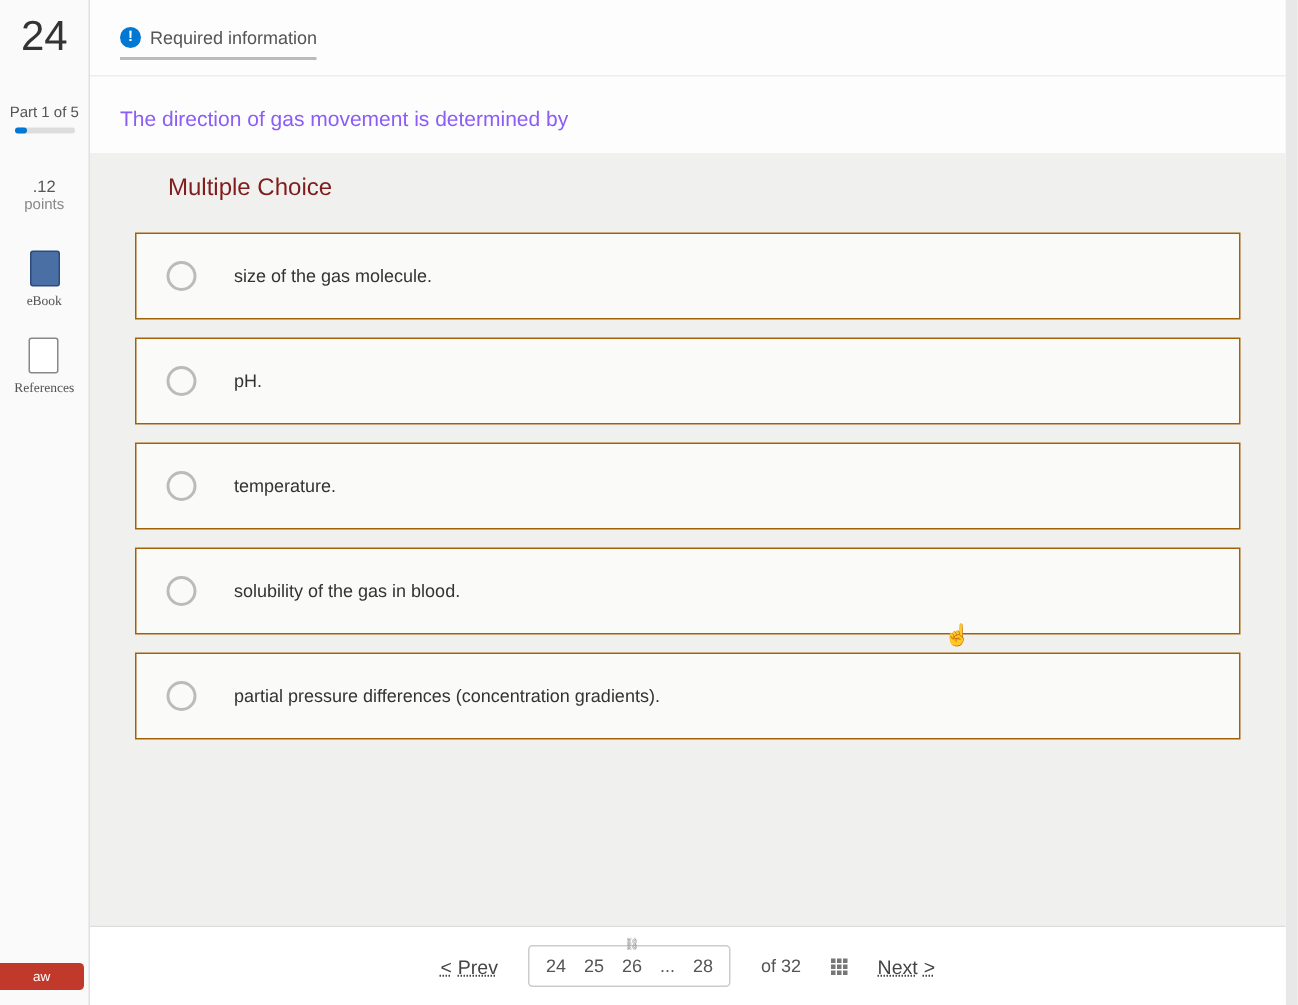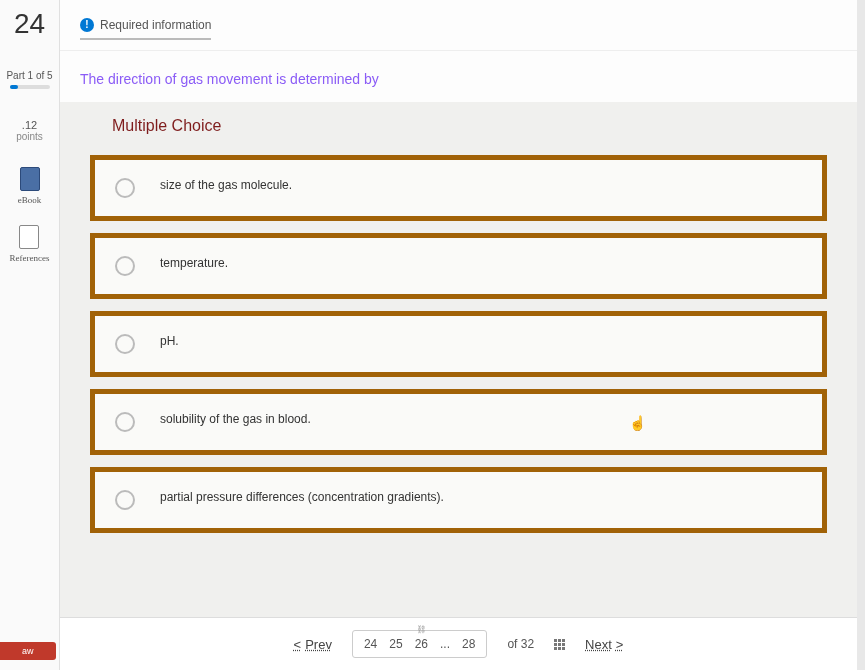--- a/index.html
+++ b/index.html
@@ -144,25 +144,25 @@
       padding: 15px 30px;
     }
     .mc-label {
       font-size: 16px;
       color: #7f1d1d;
       margin-bottom: 20px;
       margin-left: 22px;
     }
     .option-row {
       background: #fafaf8;
-      border: 5px solid #a16207;
+      border: 1px solid #a16207;
       padding: 18px 20px;
       margin-bottom: 12px;
       display: flex;
-      align-items: flex-start;
+      align-items: center;
       gap: 25px;
       cursor: pointer;
     }
     .radio-circle {
       width: 20px;
       height: 20px;
       border: 2px solid #bbb;
       border-radius: 50%;
       flex-shrink: 0;
     }
@@ -273,25 +273,25 @@
 
   <div class="answer-area">
     <div class="mc-label">Multiple Choice</div>
 
     <div class="option-row">
       <div class="radio-circle"></div>
       <div class="option-text">size of the gas molecule.</div>
     </div>
     <div class="option-row">
       <div class="radio-circle"></div>
+      <div class="option-text">pH.</div>
+    </div>
+    <div class="option-row">
+      <div class="radio-circle"></div>
       <div class="option-text">temperature.</div>
-    </div>
-    <div class="option-row">
-      <div class="radio-circle"></div>
-      <div class="option-text">pH.</div>
     </div>
     <div class="option-row">
       <div class="radio-circle"></div>
       <div class="option-text">solubility of the gas in blood.</div>
     </div>
     <div class="option-row">
       <div class="radio-circle"></div>
       <div class="option-text">partial pressure differences (concentration gradients).</div>
     </div>
   </div>

